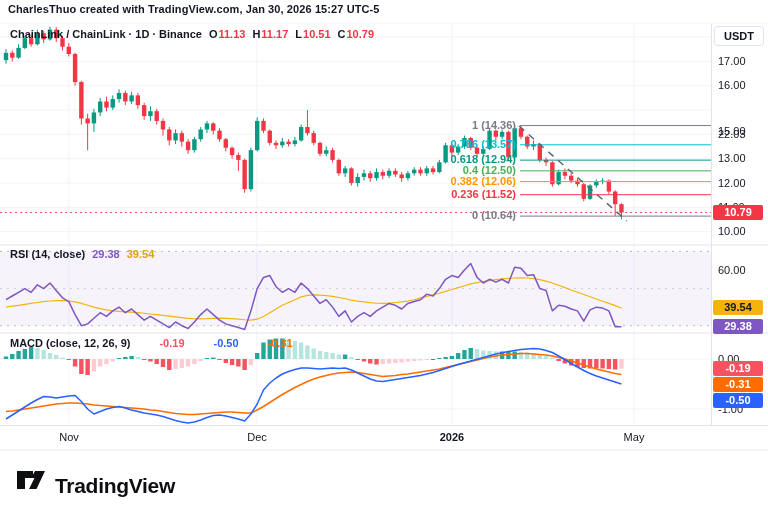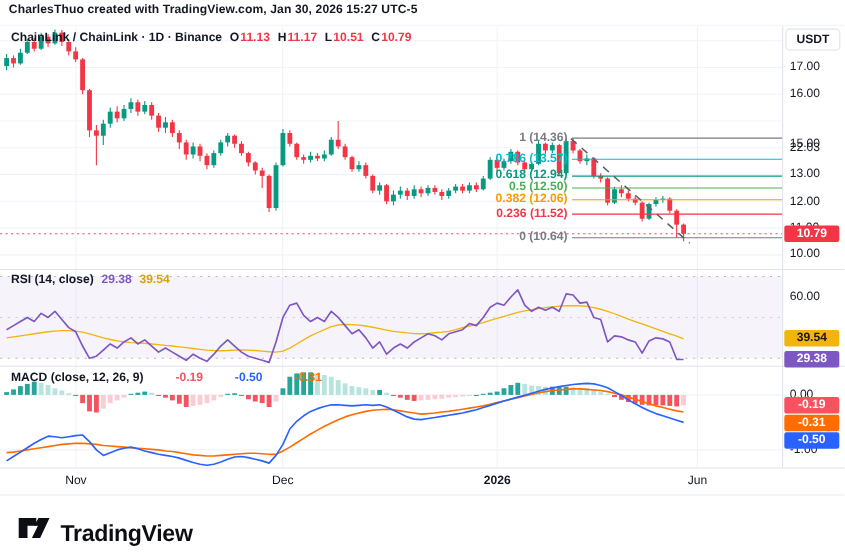--- a/index.html
+++ b/index.html
@@ -362,21 +362,21 @@
       <line x1="0" y1="245" x2="768" y2="245" stroke="#e0e3eb" stroke-width="1"></line>
       <line x1="0" y1="333" x2="768" y2="333" stroke="#e0e3eb" stroke-width="1"></line>
       <line x1="0" y1="425.5" x2="768" y2="425.5" stroke="#e0e3eb" stroke-width="1"></line>
       <line x1="0" y1="450" x2="768" y2="450" stroke="#e9ecf1" stroke-width="1"></line>
       <line x1="711.5" y1="24" x2="711.5" y2="425" stroke="#e0e3eb" stroke-width="1"></line>
     </svg>
   <div id="overlay">
       <div class="fib-label" style="left: 386px; top: 118.578px; color: rgb(120, 123, 134);">1 (14.36)</div>
       <div class="fib-label" style="left: 386px; top: 137.806px; color: rgb(0, 188, 212);">0.786 (13.57)</div>
       <div class="fib-label" style="left: 386px; top: 153.14px; color: rgb(8, 153, 129);">0.618 (12.94)</div>
-      <div class="fib-label" style="left: 386px; top: 163.85px; color: rgb(76, 175, 80);">0.5 (12.50)</div>
+      <div class="fib-label" style="left: 386px; top: 163.85px; color: rgb(76, 175, 80);">0.4 (12.50)</div>
       <div class="fib-label" style="left: 386px; top: 174.56px; color: rgb(255, 152, 0);">0.382 (12.06)</div>
       <div class="fib-label" style="left: 386px; top: 187.703px; color: rgb(242, 54, 69);">0.236 (11.52)</div>
       <div class="fib-label" style="left: 386px; top: 209.122px; color: rgb(120, 123, 134);">0 (10.64)</div>
       <div class="axis-label" style="top: 54.82px; text-align: right;">17.00</div>
       <div class="axis-label" style="top: 79.16px;">16.00</div>
       <div class="axis-label" style="top: 89px; margin-top: 36px;">15.00</div>
       <div class="axis-label" style="top: 127.84px;">22.03</div>
       <div class="axis-label" style="top: 152.18px;">13.00</div>
       <div class="axis-label" style="top: 176.52px;">12.00</div>
       <div class="axis-label" style="top: 200.86px;">11.00</div>
@@ -386,21 +386,21 @@
       <div class="axis-label" style="top: 402.5px;">-1.00</div>
       <div class="badge" style="top: 204.971px; background: rgb(242, 54, 69); color: rgb(255, 255, 255);">10.79</div>
       <div class="badge" style="top: 300.494px; background: rgb(242, 180, 13); color: rgb(19, 23, 34);">39.54</div>
       <div class="badge" style="top: 319.361px; background: rgb(126, 87, 194); color: rgb(255, 255, 255);">29.38</div>
       <div class="badge" style="top: 361px; background: rgb(247, 82, 95); color: rgb(255, 255, 255);">-0.19</div>
       <div class="badge" style="top: 377px; background: rgb(255, 109, 0); color: rgb(255, 255, 255);">-0.31</div>
       <div class="badge" style="top: 393px; background: rgb(41, 98, 255); color: rgb(255, 255, 255);">-0.50</div>
       <div class="month-label" style="left: 69px; font-weight: 400;">Nov</div>
       <div class="month-label" style="left: 257px; font-weight: 400;">Dec</div>
       <div class="month-label" style="left: 452px; font-weight: 700;">2026</div>
-      <div class="month-label" style="left: 634px; font-weight: 400;">Jun</div>
+      <div class="month-label" style="left: 634px; font-weight: 400;">May</div>
     </div>
 
   <div class="attr-bar">CharlesThuo created with TradingView.com, Jan 30, 2026 15:27 UTC-5</div>
 
   <div class="legend" style="left:10px;top:28px;">
     <span class="t">ChainLink / ChainLink · 1D · Binance</span>
     <span class="kv">
         <span class="k">O</span>
         <span style="color:#f23645;">11.13</span>
       </span>

